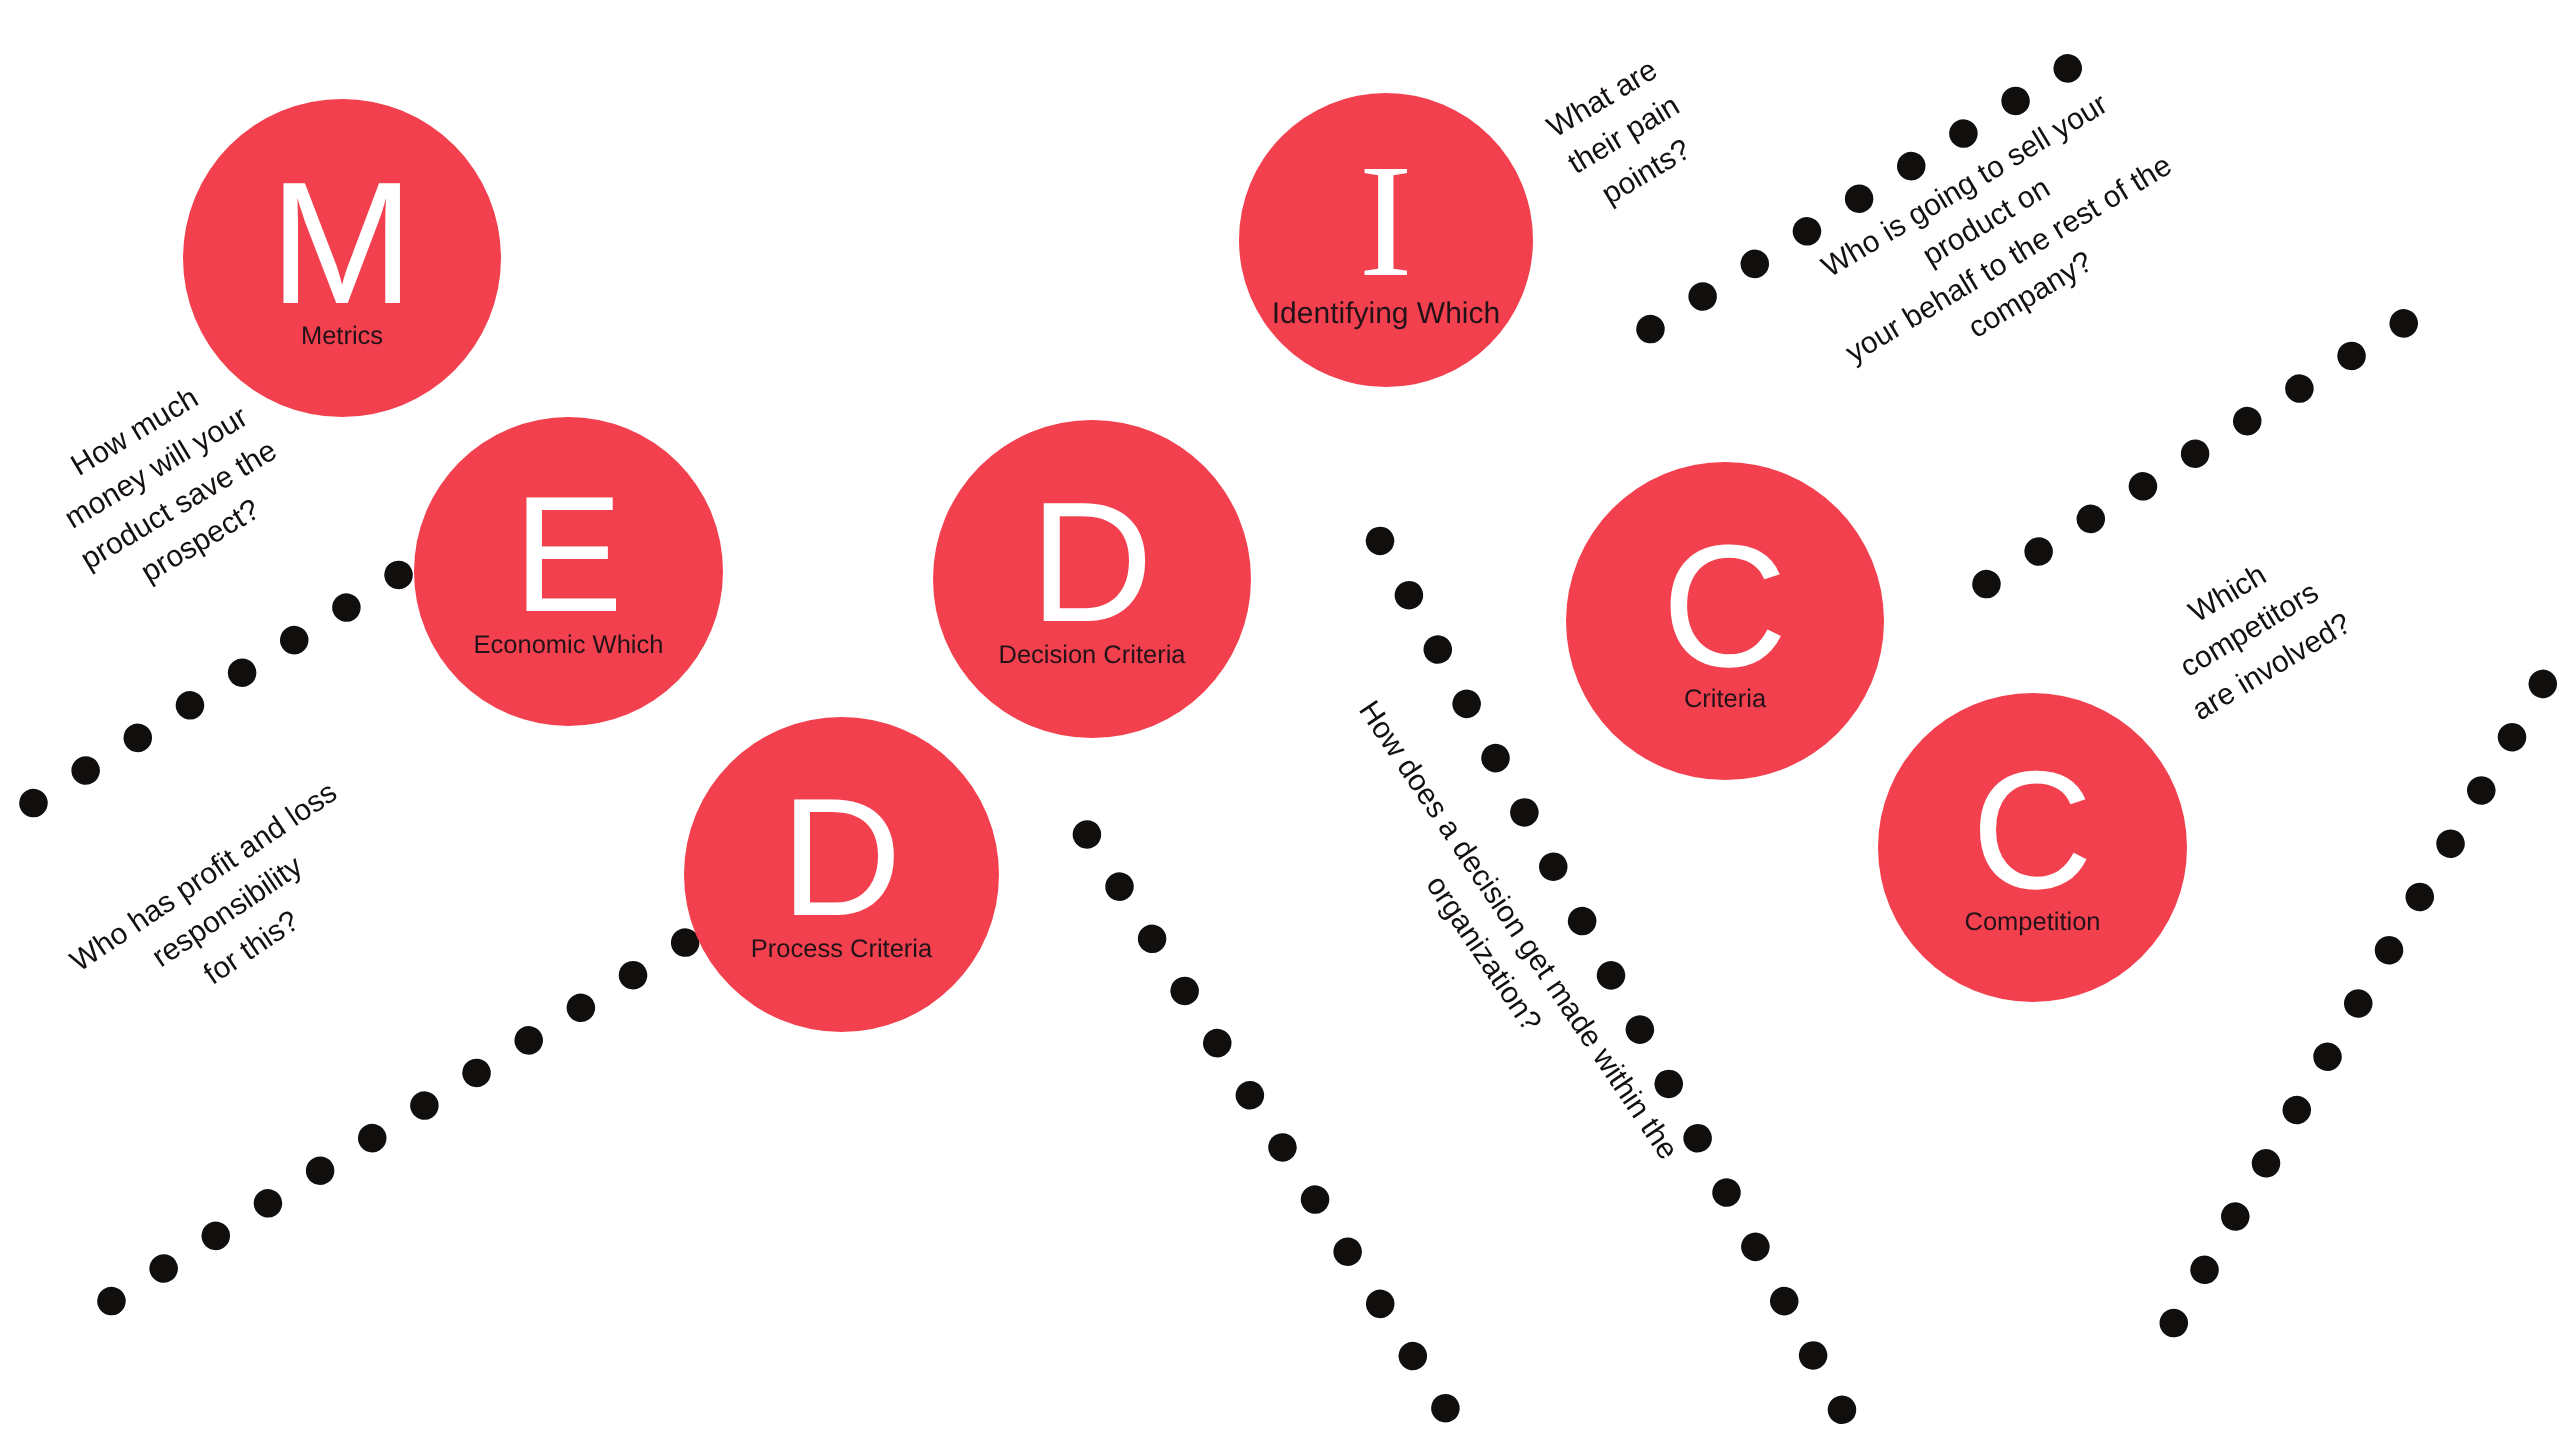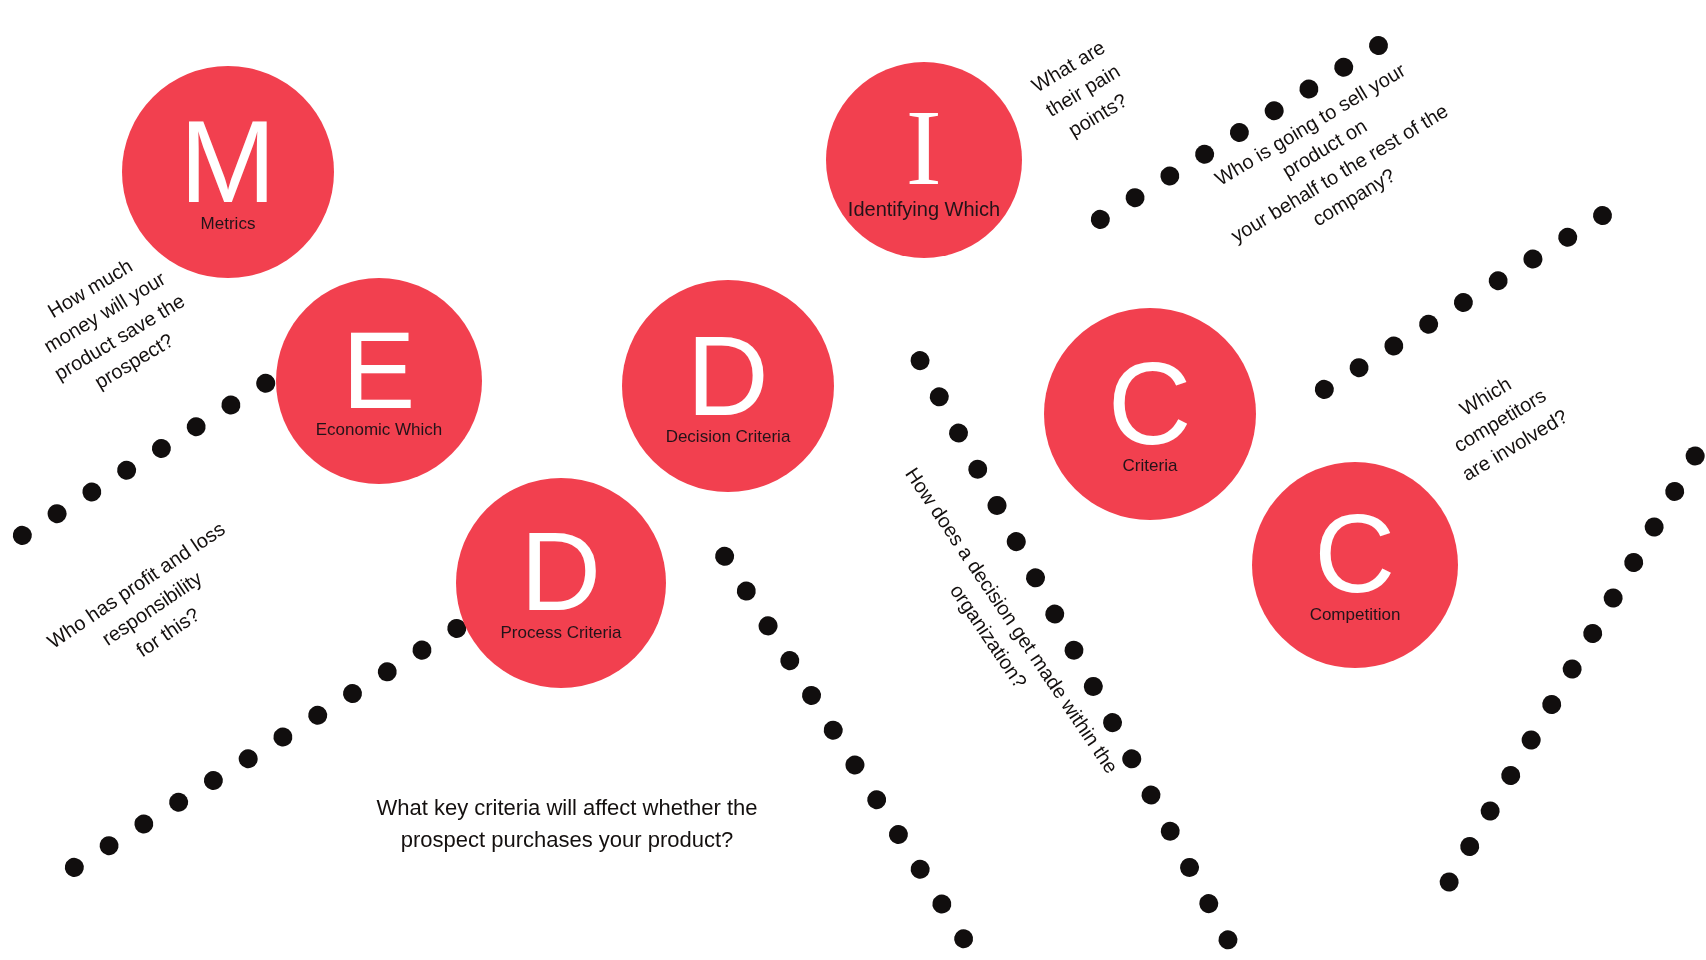--- a/index.html
+++ b/index.html
@@ -262,16 +262,14 @@
 their pain
 points?</div>
   <div class="qtext q-champion">Who is going to sell your product on
 your behalf to the rest of the
 company?</div>
   <div class="qtext q-competition">Which
 competitors
 are involved?</div>
   <div class="qtext q-process">How does a decision get made within the organization?</div>
 
-  <div class="caption">What key criteria will affect whether the
-prospect purchases your product?</div>
 
 </div>
 
 </body></html>

